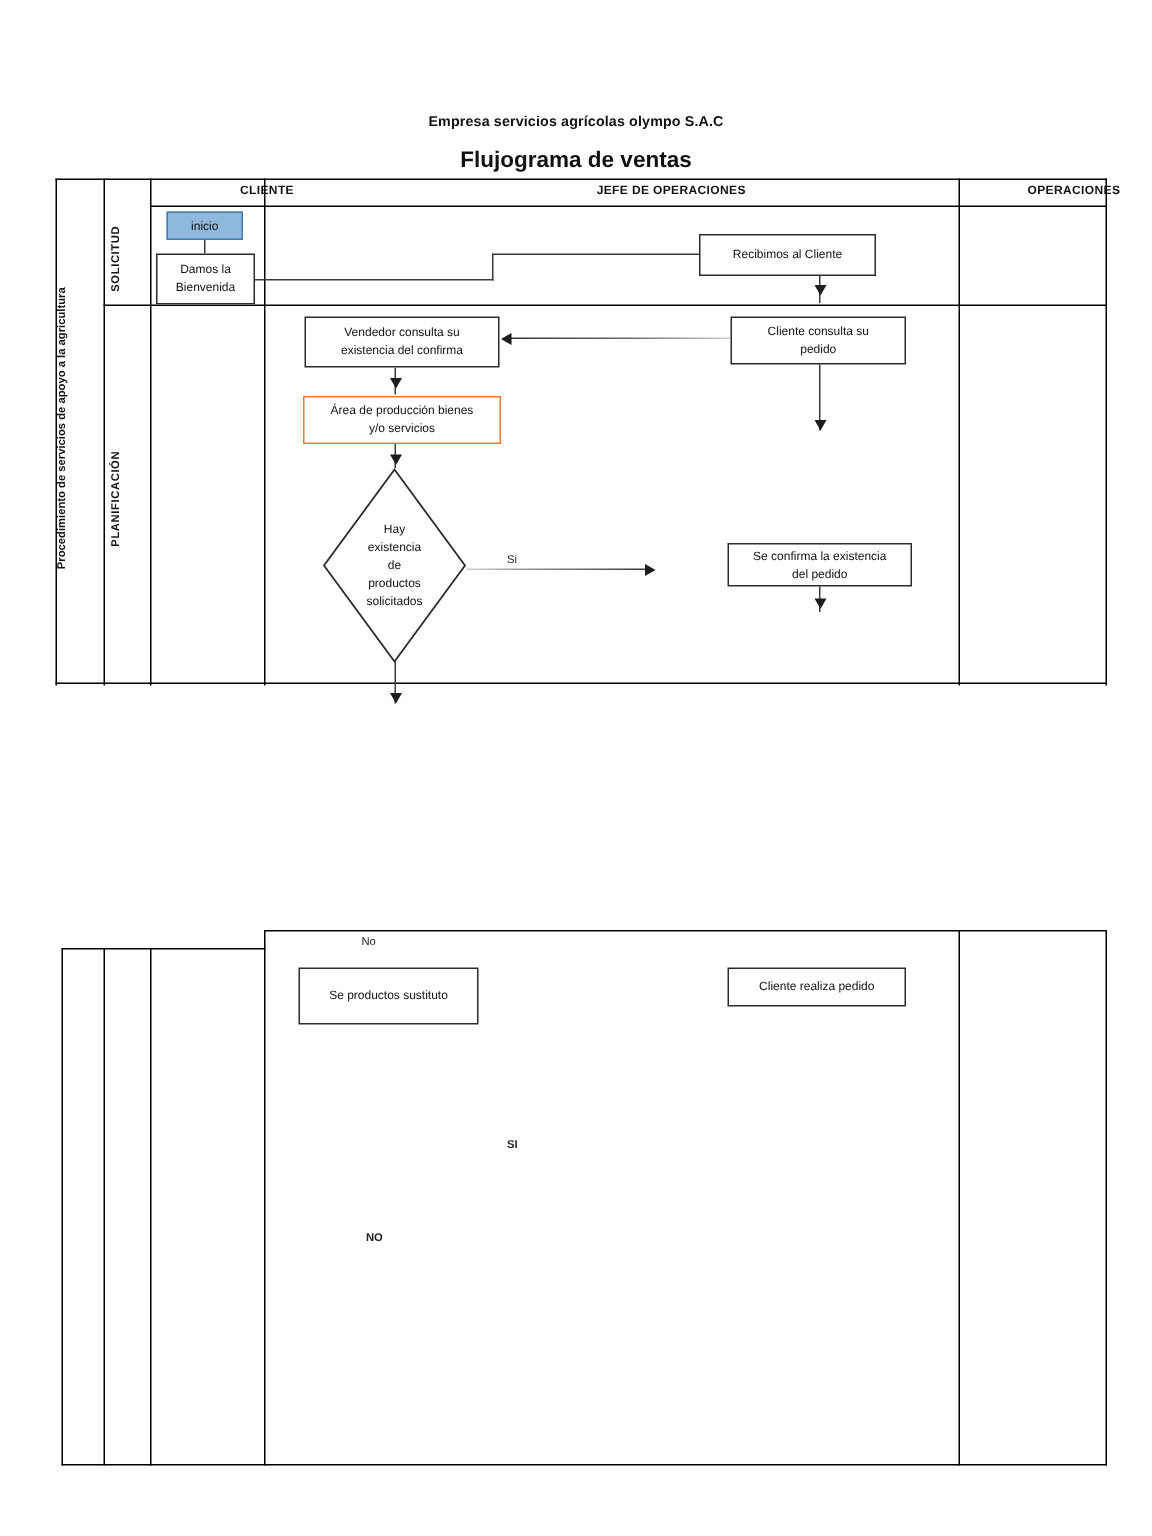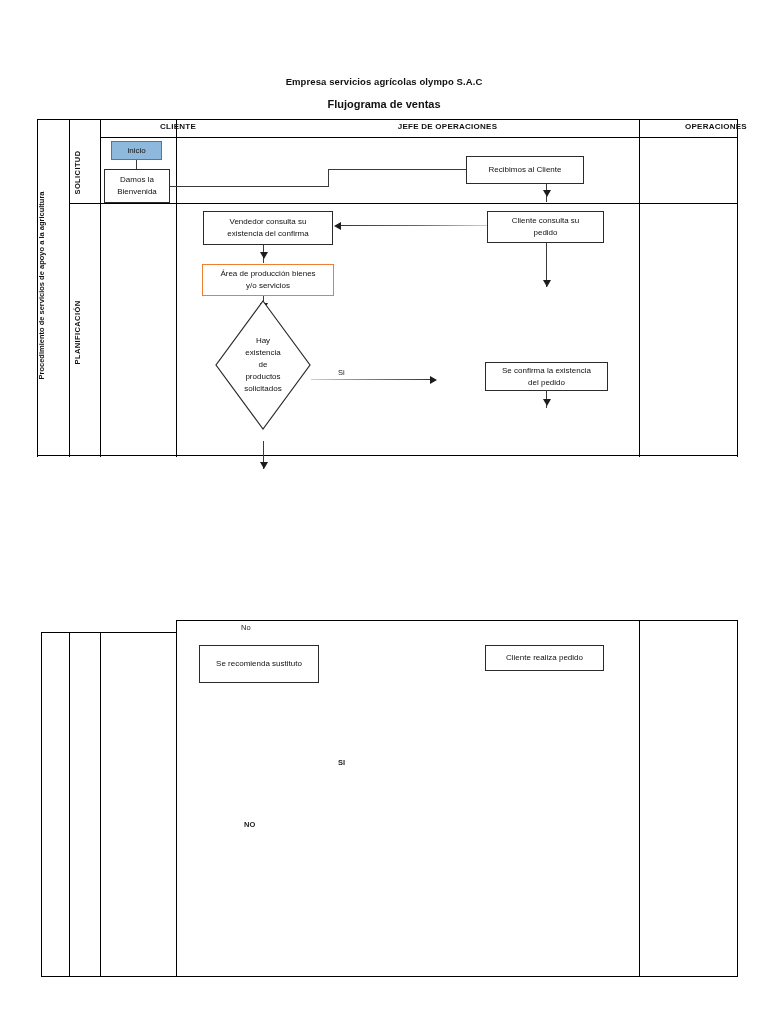--- a/index.html
+++ b/index.html
@@ -25,21 +25,21 @@
   
   .title {
     position: absolute;
     left: 0;
     width: 768px;
     text-align: center;
     font-weight: bold;
     color: #111;
   }
   #doc-title   { top: 76px;  font-size: 9.5px; letter-spacing: .1px; }
-  #doc-subtitle{ top: 98px;  font-size: 11px; }
+  #doc-subtitle{ top: 98px;  font-size: 15px; }
 
   
   .tbl-line {
     position: absolute;
     background: #000;
   }
   .vline { width: 1.3px; }
   .hline { height: 1.3px; }
 
   
@@ -229,21 +229,21 @@
 
   <div class="node orange" style="left:202px; top:264px; width:132px; height:32px; white-space:pre-line;">Área de producción bienes
 y/o servicios</div>
 
   <div class="node" style="left:487px; top:211px; width:117px; height:32px; white-space:pre-line;">Cliente consulta su
 pedido</div>
 
   <div class="node" style="left:485px; top:362px; width:123px; height:29px; white-space:pre-line;">Se confirma la existencia
 del pedido</div>
 
-  <div class="diamond-wrap" style="left:215px; top:300px; width:96px; height:130px;">
+  <div class="diamond-wrap" style="left:215px; top:312px; width:96px; height:130px;">
     <svg class="diamond-shape" viewBox="0 0 96 130" preserveAspectRatio="none">
       <polygon points="48,1 95,65 48,129 1,65" fill="#ffffff" stroke="#2b2b2b" stroke-width="1.2"></polygon>
     </svg>
     <div class="diamond-text" style="white-space:pre-line;">Hay
 existencia
 de
 productos
 solicitados</div>
   </div>
 
@@ -255,21 +255,21 @@
   <div class="tbl-line vline" style="left:176px; top:620px; height:357px;"></div>
   <div class="tbl-line vline" style="left:639px; top:620px; height:357px;"></div>
   <div class="tbl-line vline" style="left:737px; top:620px; height:357px;"></div>
 
   <div class="tbl-line hline" style="left:176px; top:620px; width:562px;"></div>
   <div class="tbl-line hline" style="left:41px; top:632px; width:136px;"></div>
   <div class="tbl-line hline" style="left:41px; top:976px; width:697px;"></div>
 
   <div class="branch-label" style="left:241px; top:623px;">No</div>
 
-  <div class="node" style="left:199px; top:645px; width:120px; height:38px;">Se recomienda sustituto</div>
+  <div class="node" style="left:199px; top:645px; width:120px; height:38px;">Se productos sustituto</div>
 
   <div class="node" style="left:485px; top:645px; width:119px; height:26px;">Cliente realiza pedido</div>
 
   <div class="branch-label bold" style="left:338px; top:758px;">SI</div>
 
   <div class="branch-label bold" style="left:244px; top:820px;">NO</div>
 
 </div>
 
 </body></html>

